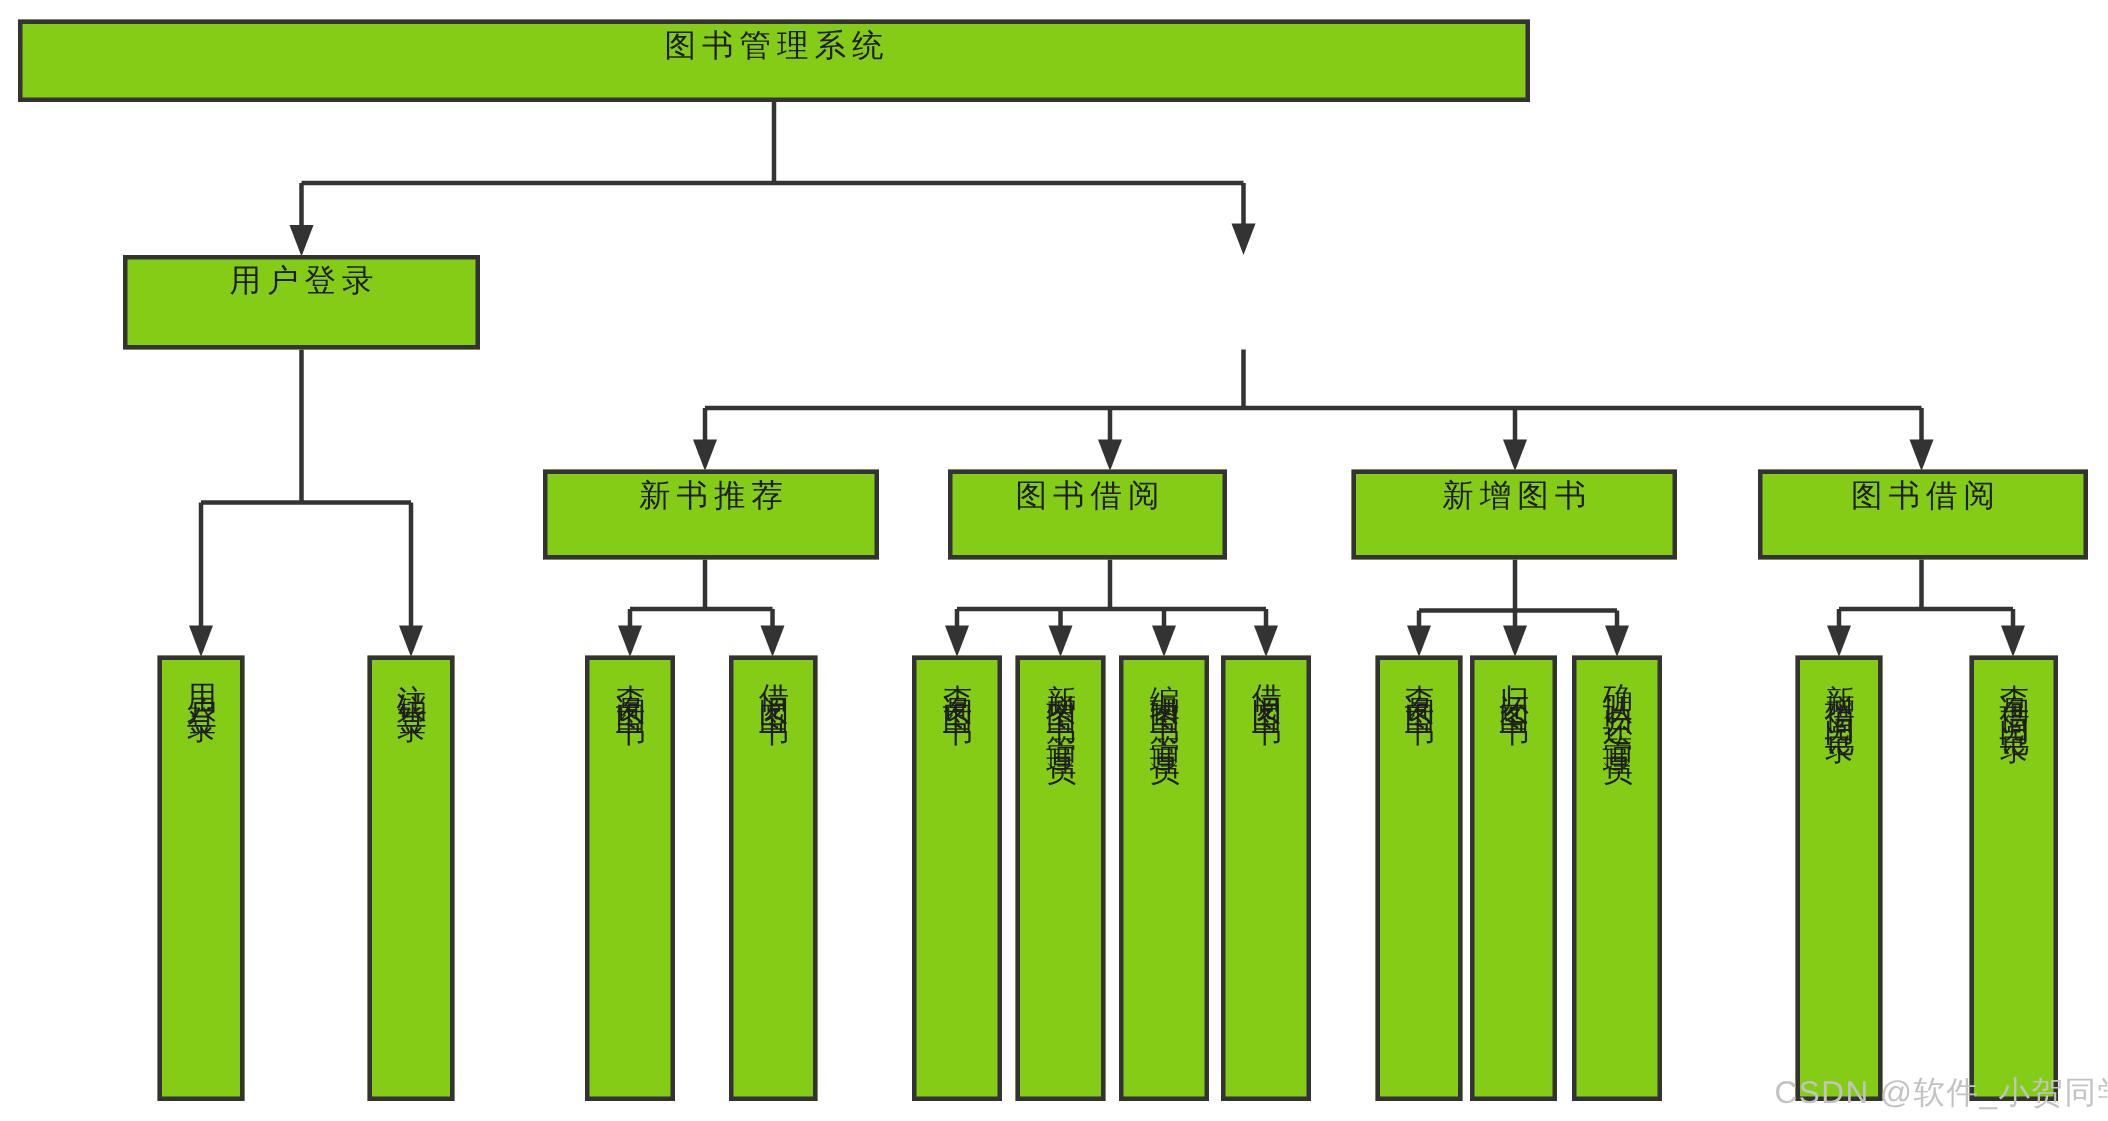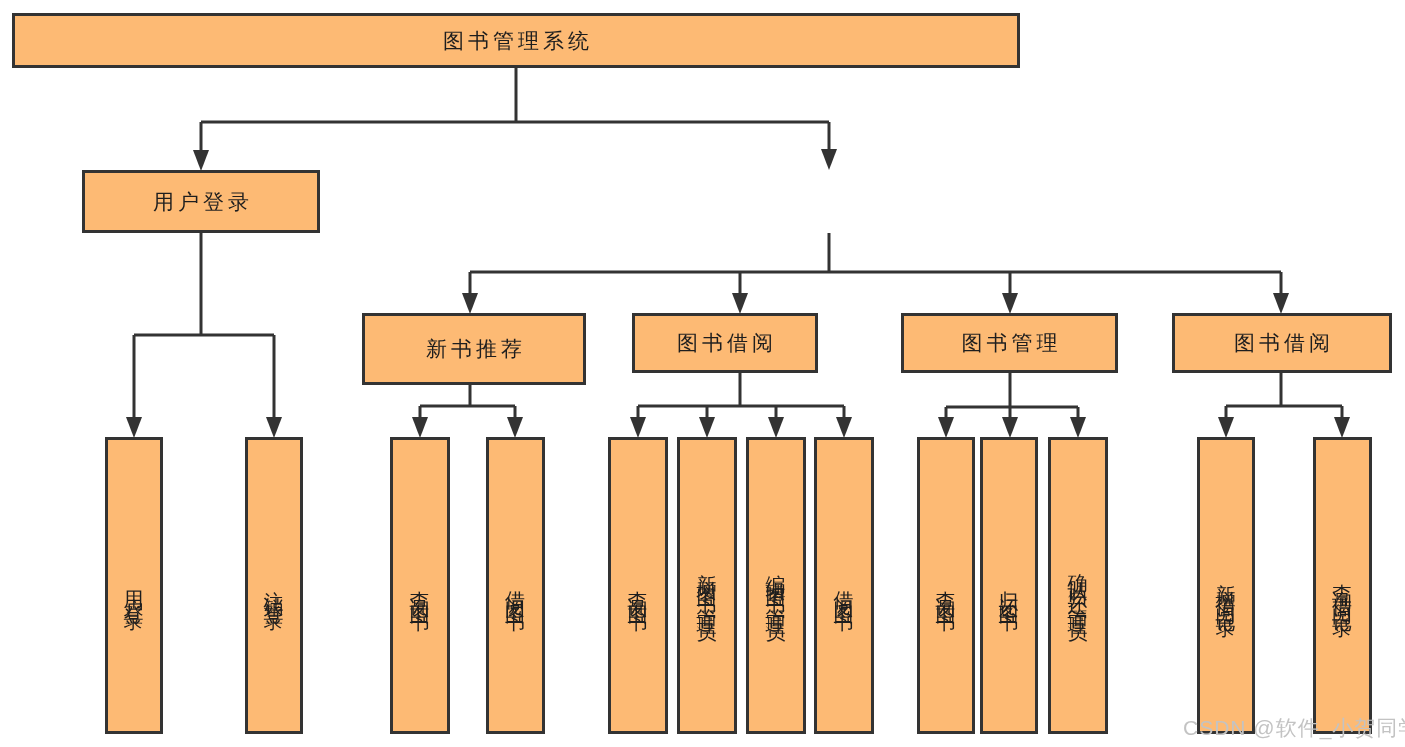--- a/index.html
+++ b/index.html
@@ -20,23 +20,22 @@
     left: 0;
     top: 0;
     width: 1405px;
     height: 747px;
     z-index: 1;
   }
   .box {
     position: absolute;
     box-sizing: border-box;
     border: 3px solid #333333;
-    background: #fdba74;
+    background: #84cc16;
     display: flex;
-    align-items: center;
     justify-content: center;
     color: #1e1e1e;
     z-index: 2;
   }
   .hlabel {
     font-size: 21px;
     letter-spacing: 4px;
     white-space: nowrap;
     text-indent: 4px; 
   }
@@ -132,28 +131,28 @@
   </svg>
 
   <div class="box" style="left:12px; top:13px; width:1008px; height:55px;">
     <span class="hlabel">图书管理系统</span>
   </div>
 
   <div class="box" style="left:82px; top:170px; width:238px; height:63px;">
     <span class="hlabel">用户登录</span>
   </div>
 
-  <div class="box" style="left:362px; top:313px; width:224px; height:72px;">
+  <div class="box" style="left:362px; top:313px; width:224px; height:60px;">
     <span class="hlabel">新书推荐</span>
   </div>
   <div class="box" style="left:632px; top:313px; width:186px; height:60px;">
     <span class="hlabel">图书借阅</span>
   </div>
   <div class="box" style="left:901px; top:313px; width:217px; height:60px;">
-    <span class="hlabel">图书管理</span>
+    <span class="hlabel">新增图书</span>
   </div>
   <div class="box" style="left:1172px; top:313px; width:220px; height:60px;">
     <span class="hlabel">图书借阅</span>
   </div>
 
   <div class="box" style="left:105px; top:437px; width:58px; height:297px;">
     <span class="vtext">用户登录</span>
   </div>
   <div class="box" style="left:245px; top:437px; width:58px; height:297px;">
     <span class="vtext">注销登录</span>

